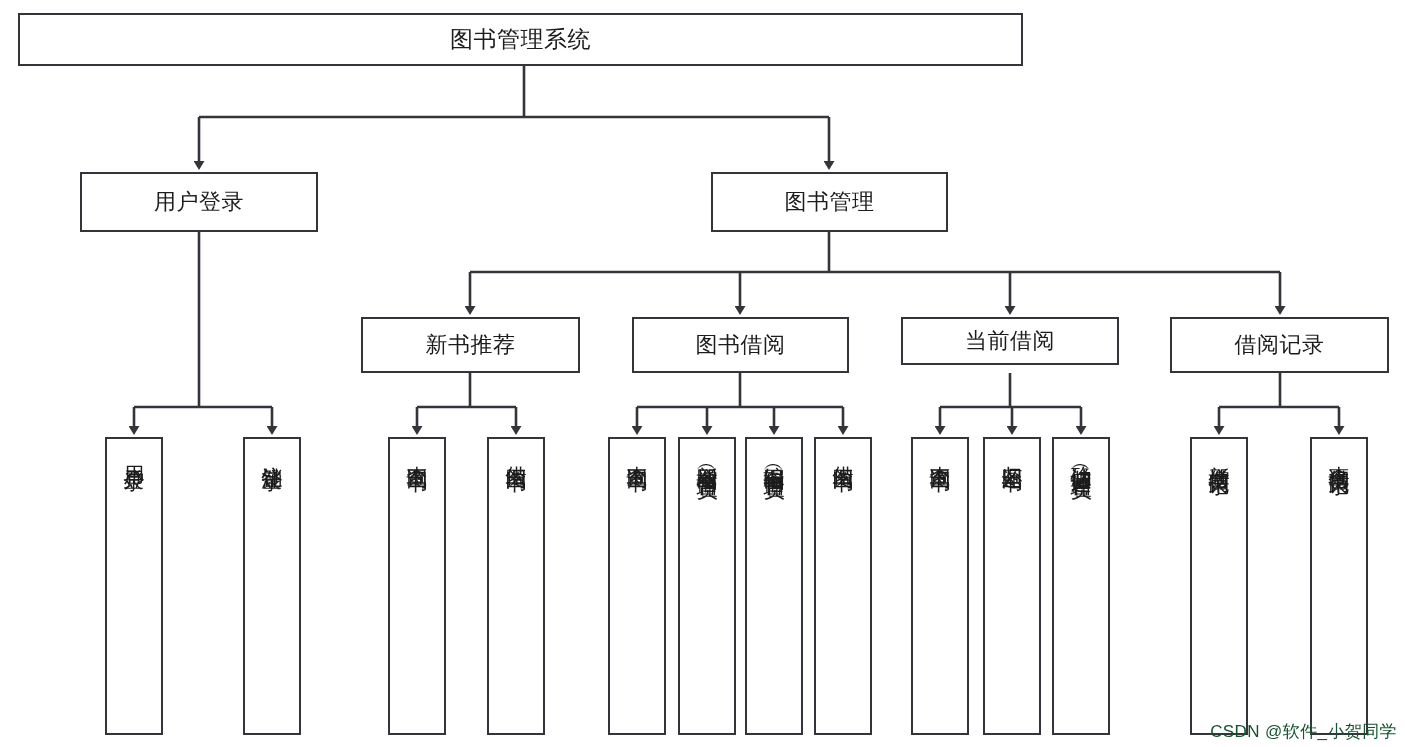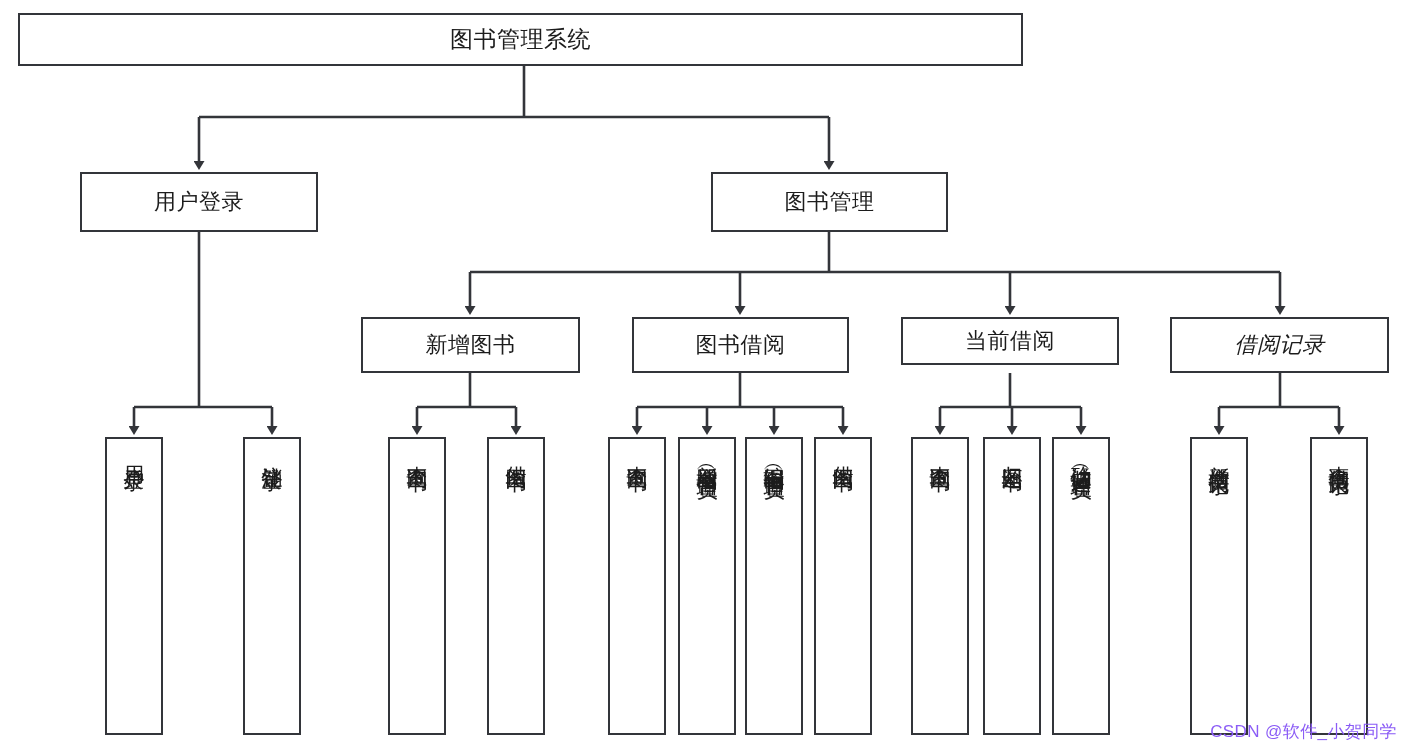--- a/index.html
+++ b/index.html
@@ -51,21 +51,21 @@
     letter-spacing:2px;
     white-space:normal;
     max-height:100%;
   }
   .node.root .label{font-size:23px;text-align:center;}
   #watermark{
     position:absolute;
     right:8px;
     bottom:4px;
     font-size:17px;
-    color:#8b5cf6;
+    color:#14532d;
     letter-spacing:.4px;
     z-index:5;
     white-space:nowrap;
   }
 </style>
 </head>
 <body>
 
 <div id="canvas">
 
@@ -119,29 +119,29 @@
   <div id="level2-layer">
       <div class="node branch" style="left: 80px; top: 172px; width: 238px; height: 60px;">
         <span class="label">用户登录</span>
       </div>
       <div class="node branch" style="left: 711px; top: 172px; width: 237px; height: 60px;">
         <span class="label">图书管理</span>
       </div>
     </div>
   <div id="level3-layer">
       <div class="node branch" style="left: 361px; top: 317px; width: 219px; height: 56px;">
-        <span class="label">新增图书</span>
+        <span class="label">新书推荐</span>
       </div>
       <div class="node branch" style="left: 632px; top: 317px; width: 217px; height: 56px; align-items: center;">
         <span class="label">图书借阅</span>
       </div>
       <div class="node branch" style="left: 901px; top: 317px; width: 218px; height: 48px;">
         <span class="label">当前借阅</span>
       </div>
-      <div class="node branch" style="left: 1170px; top: 317px; width: 219px; height: 56px; font-style: italic;">
+      <div class="node branch" style="left: 1170px; top: 317px; width: 219px; height: 56px;">
         <span class="label">借阅记录</span>
       </div>
     </div>
   <div id="leaf-layer">
       <div class="node leaf" style="left: 105px; top: 437px; width: 58px; height: 298px;">
         <span class="label">用户登录</span>
       </div>
       <div class="node leaf" style="left: 243px; top: 437px; width: 58px; height: 298px;">
         <span class="label">注销登录</span>
       </div>

